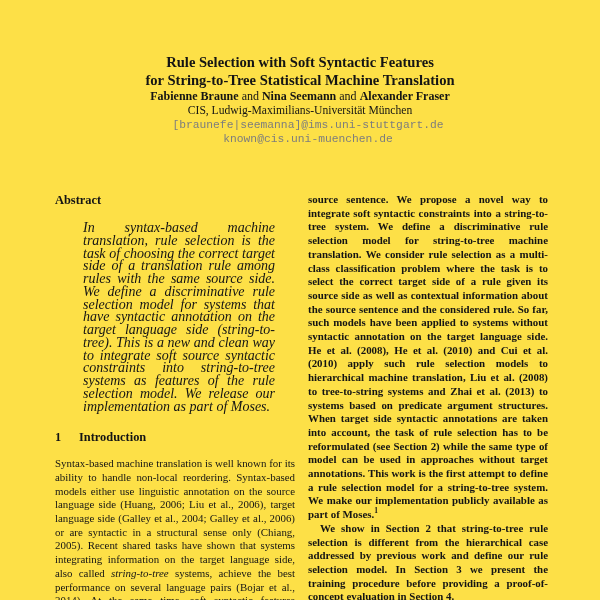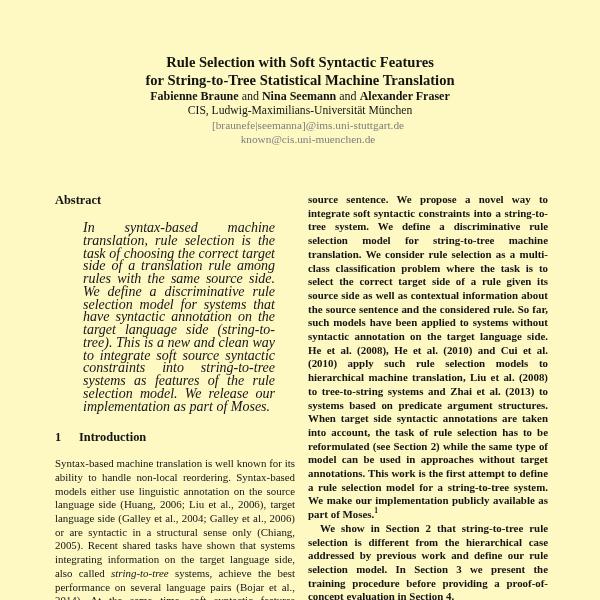--- a/index.html
+++ b/index.html
@@ -1,21 +1,21 @@
 <!DOCTYPE html>
 <html lang="en"><head>
 <meta charset="utf-8">
 <style>
   html, body { margin: 0; padding: 0; background: #e8e8e8; }
   .page {
     position: relative;
     width: 600px;
     height: 600px;
     margin: 0 auto;
-    background: #fef9c3;
+    background: #fde047;
     overflow: hidden;
     font-family: "Liberation Serif", serif;
     color: #141414;
   }
   
   .header {
     position: absolute;
     top: 54px;
     left: 0;
     width: 600px;
@@ -30,21 +30,21 @@
     font-size: 12px;
     line-height: 14.5px;
   }
   .authors .name { font-weight: bold; }
   .affil {
     font-size: 11.6px;
     line-height: 14px;
     text-align: center;
   }
   .email-line {
-    font-family: Liberation Serif, serif;
+    font-family: Liberation Mono, monospace;
     font-size: 11.3px;
     line-height: 14px;
     color: #7d7d7d;
     padding-left: 16px;
   }
   
   .col {
     position: absolute;
     top: 193px;
     width: 240px;

